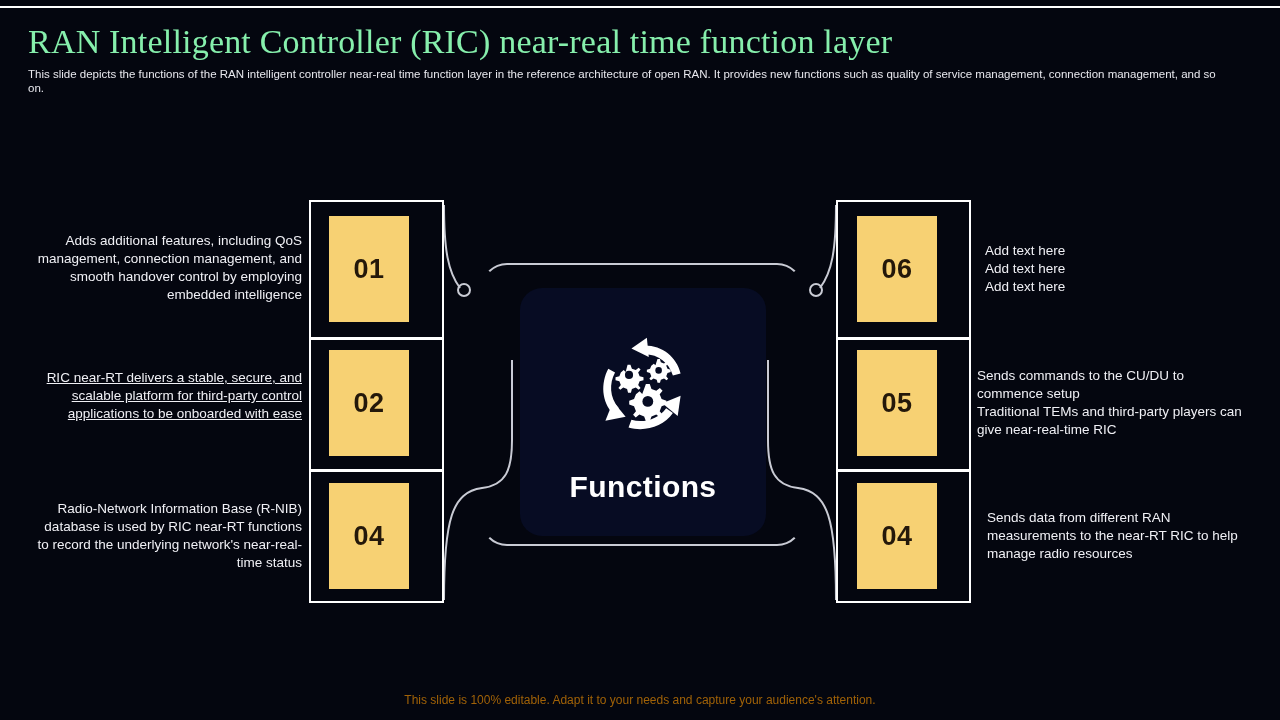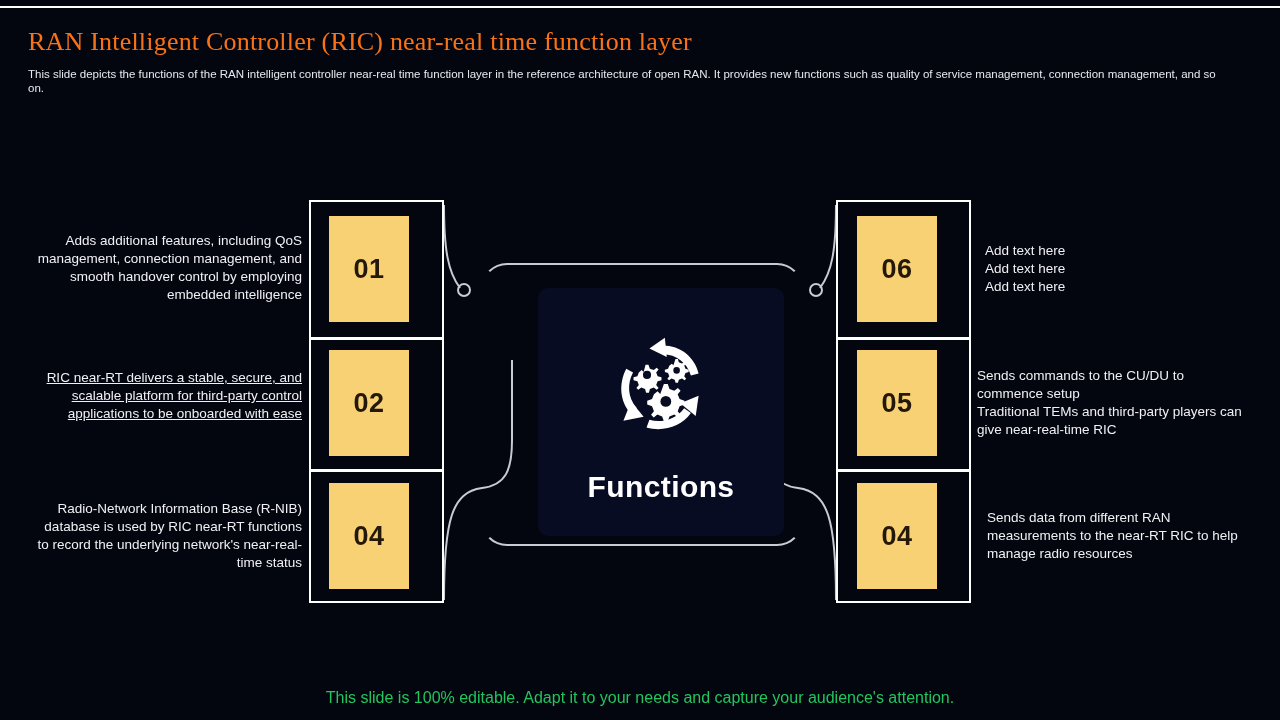--- a/index.html
+++ b/index.html
@@ -25,23 +25,23 @@
     left: 0; top: 6px;
     width: 1280px; height: 2px;
     background: #ffffff;
   }
 
   
   .header { position: absolute; left: 28px; top: 22px; width: 1215px; }
 
   .slide-title {
     font-family: "Liberation Serif", serif;
-    font-size: 26px;
+    font-size: 34px;
     font-weight: 400;
-    color: #f97316;
+    color: #86efac;
     letter-spacing: 0.2px;
     line-height: 40px;
     white-space: nowrap;
   }
 
   .slide-subtitle {
     margin-top: 5px;
     font-family: "Liberation Sans", sans-serif;
     font-size: 11.5px;
     line-height: 14px;
@@ -56,24 +56,24 @@
     width: 322px; height: 283px;
     border: 2px solid #c9cbd4;
     border-radius: 26px;
     border-left-color: transparent;
     border-right-color: transparent;
     background: transparent;
   }
 
   .center-card {
     position: absolute;
-    left: 538px; top: 288px;
+    left: 520px; top: 288px;
     width: 246px; height: 248px;
     background: #070c23;
-    border-radius: 10px;
+    border-radius: 22px;
     display: flex;
     flex-direction: column;
     align-items: center;
     justify-content: flex-start;
   }
   .center-icon { margin-top: 44px; width: 116px; height: 108px; }
   .center-label {
     margin-top: 30px;
     font-size: 30px;
     font-weight: bold;
@@ -142,22 +142,22 @@
     width: 1280px; height: 720px;
     pointer-events: none;
   }
 
   
   .footer {
     position: absolute;
     left: 0; bottom: 13px;
     width: 1280px;
     text-align: center;
-    font-size: 16px;
-    color: #22c55e;
+    font-size: 12px;
+    color: #a16207;
   }
 </style>
 </head>
 <body>
 
 <div class="slide">
 
   <div class="top-rule"></div>
 
   <div class="header">

